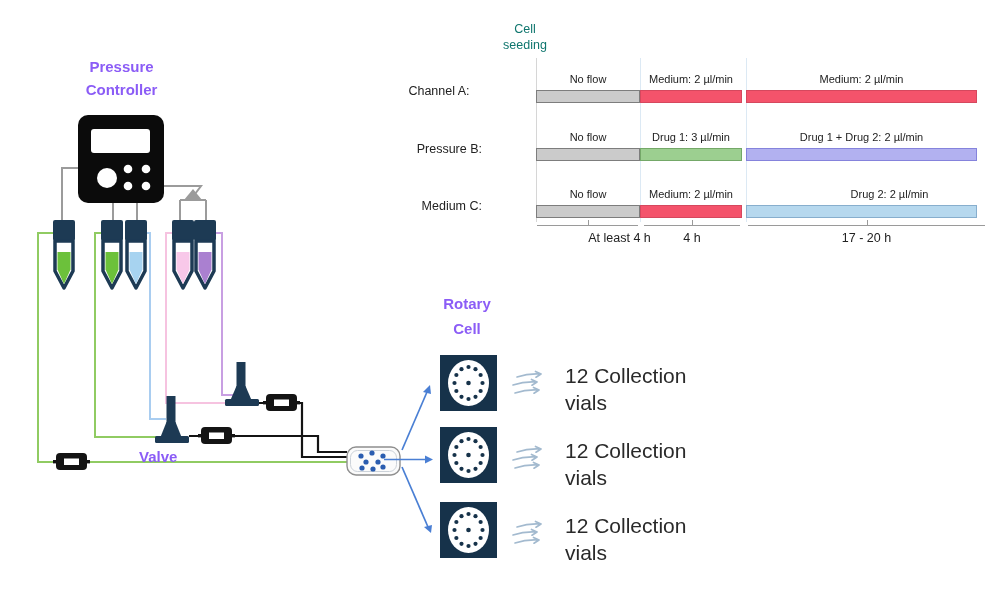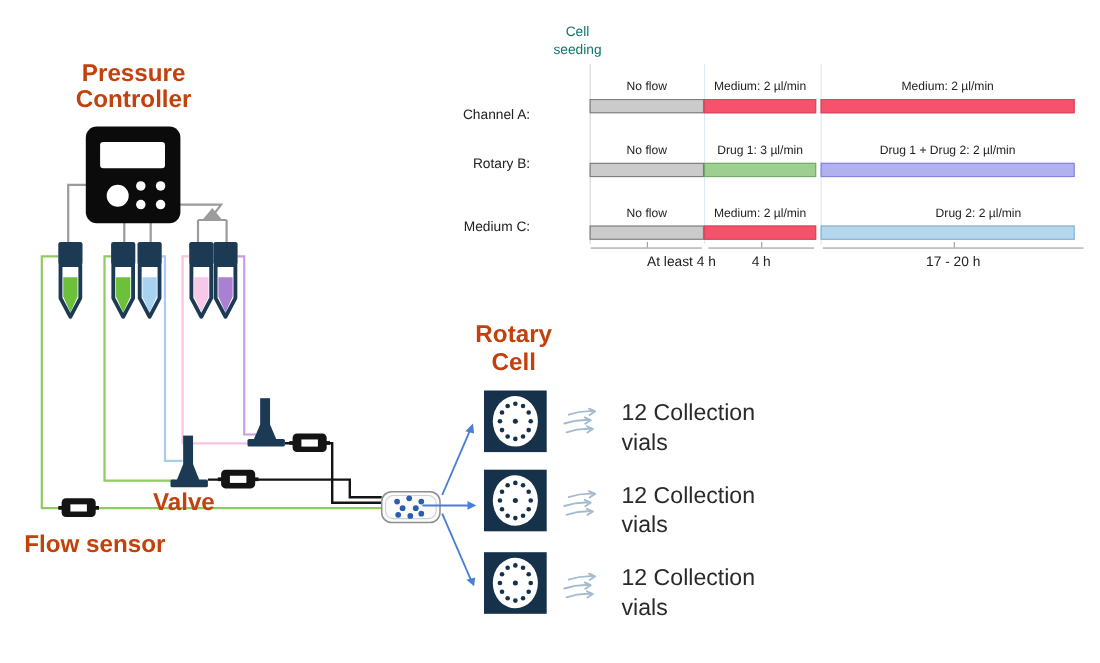--- a/index.html
+++ b/index.html
@@ -1,19 +1,19 @@
 <!DOCTYPE html>
 <html style="--navy: #1d3a54; --wire: #9b9b9b; --blk: #141414; --arrowblue: #4a7fd4; --flowarrow: #a3bacf;"><head>
 <meta charset="utf-8">
 <style>
   html,body{margin:0;padding:0;background:#fff;}
   .stage{position:relative;width:1000px;height:603px;background:#fff;overflow:hidden;
          font-family:"Liberation Sans",sans-serif;}
   svg{position:absolute;left:0;top:0;}
-  .lbl{position:absolute;color:#c2410c;font-weight:bold;font-size:22px;line-height:23px;
+  .lbl{position:absolute;color:#8b5cf6;font-weight:bold;font-size:15px;line-height:23px;
        white-space:pre-line;}
   .center{text-align:center;}
   .navy{fill:var(--navy);}
   .wire{stroke:var(--wire);fill:none;stroke-width:2;}
   .tri{fill:var(--wire);}
   .sline{fill:none;stroke-width:2;}
   .blk{stroke:var(--blk);fill:none;stroke-width:2.2;}
   .arrowb{stroke:var(--arrowblue);fill:none;stroke-width:1.7;}
   .arrowb-head{fill:var(--arrowblue);}
   .flow{stroke:var(--flowarrow);fill:none;stroke-width:1.7;stroke-linecap:round;}
@@ -215,46 +215,45 @@
         <path d="M515,468 Q527,464 539,465 M539,465 l-5.5,-2.5 M539,465 l-5,3.2" class="flow"></path>
         <path d="M517,527 Q529,523 541,524 M541,524 l-5.5,-2.5 M541,524 l-5,3.2" class="flow"></path>
         <path d="M513,535 Q525,531 537,532 M537,532 l-5.5,-2.5 M537,532 l-5,3.2" class="flow"></path>
         <path d="M515,543 Q527,539 539,540 M539,540 l-5.5,-2.5 M539,540 l-5,3.2" class="flow"></path>
       </g>
   </svg>
 
   <div class="lbl center" style="left:39px;top:55px;width:165px;">Pressure
 Controller</div>
   <div class="lbl" style="left:139px;top:445px;">Valve</div>
-  <div class="lbl" style="left:22px;top:483px;">Flow sensor</div>
   <div class="lbl center" style="left:417px;top:291px;width:100px;line-height:25px;">Rotary
 Cell</div>
   <div id="vial-labels">
       <div class="vial-lbl" style="top: 362px;">12 Collection
 vials</div>
       <div class="vial-lbl" style="top: 437px;">12 Collection
 vials</div>
       <div class="vial-lbl" style="top: 512px;">12 Collection
 vials</div>
     </div>
 
   <div id="schedule-chart">
     <div class="cell-seed">Cell
 seeding</div>
   <div class="ch-grid" style="left: 536px; background: rgb(214, 214, 214);"></div>
       <div class="ch-grid" style="left: 640px; background: rgb(220, 233, 244);"></div>
       <div class="ch-grid" style="left: 746px; background: rgb(220, 233, 244);"></div>
-      <div class="ch-txt ch-row-lbl" style="left: 396px; width: 86px; top: 97px;">Channel A:</div>
+      <div class="ch-txt ch-row-lbl" style="left: 396px; width: 86px; top: 84px; text-align: center;">Channel A:</div>
       <div class="ch-bar" style="left: 536px; width: 104px; top: 90px; background: rgb(203, 203, 203); border-color: rgb(125, 125, 125);"></div>
       <div class="ch-txt ch-seg-lbl" style="left: 536px; width: 104px; top: 73px;">No flow</div>
       <div class="ch-bar" style="left: 640px; width: 102px; top: 90px; background: rgb(244, 83, 107); border-color: rgb(213, 72, 94);"></div>
       <div class="ch-txt ch-seg-lbl" style="left: 640px; width: 102px; top: 73px;">Medium: 2 µl/min</div>
       <div class="ch-bar" style="left: 746px; width: 231px; top: 90px; background: rgb(244, 83, 107); border-color: rgb(213, 72, 94);"></div>
       <div class="ch-txt ch-seg-lbl" style="left: 746px; width: 231px; top: 73px;">Medium: 2 µl/min</div>
-      <div class="ch-txt ch-row-lbl" style="left: 396px; width: 86px; top: 142px;">Rotary B:</div>
+      <div class="ch-txt ch-row-lbl" style="left: 396px; width: 86px; top: 142px;">Pressure B:</div>
       <div class="ch-bar" style="left: 536px; width: 104px; top: 148px; background: rgb(203, 203, 203); border-color: rgb(125, 125, 125);"></div>
       <div class="ch-txt ch-seg-lbl" style="left: 536px; width: 104px; top: 131px;">No flow</div>
       <div class="ch-bar" style="left: 640px; width: 102px; top: 148px; background: rgb(156, 207, 144); border-color: rgb(116, 168, 104);"></div>
       <div class="ch-txt ch-seg-lbl" style="left: 640px; width: 102px; top: 131px;">Drug 1: 3 µl/min</div>
       <div class="ch-bar" style="left: 746px; width: 231px; top: 148px; background: rgb(178, 177, 240); border-color: rgb(133, 131, 220);"></div>
       <div class="ch-txt ch-seg-lbl" style="left: 746px; width: 231px; top: 131px;">Drug 1 + Drug 2: 2 µl/min</div>
       <div class="ch-txt ch-row-lbl" style="left: 396px; width: 86px; top: 199px;">Medium C:</div>
       <div class="ch-bar" style="left: 536px; width: 104px; top: 205px; background: rgb(203, 203, 203); border-color: rgb(125, 125, 125);"></div>
       <div class="ch-txt ch-seg-lbl" style="left: 536px; width: 104px; top: 188px;">No flow</div>
       <div class="ch-bar" style="left: 640px; width: 102px; top: 205px; background: rgb(244, 83, 107); border-color: rgb(213, 72, 94);"></div>

